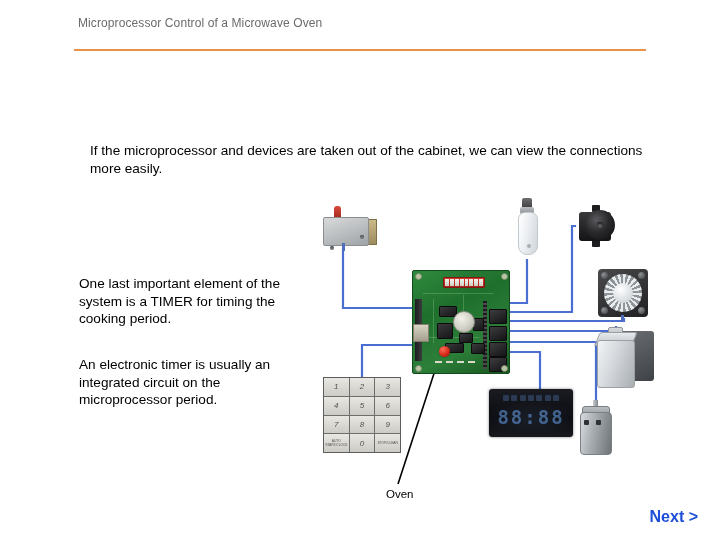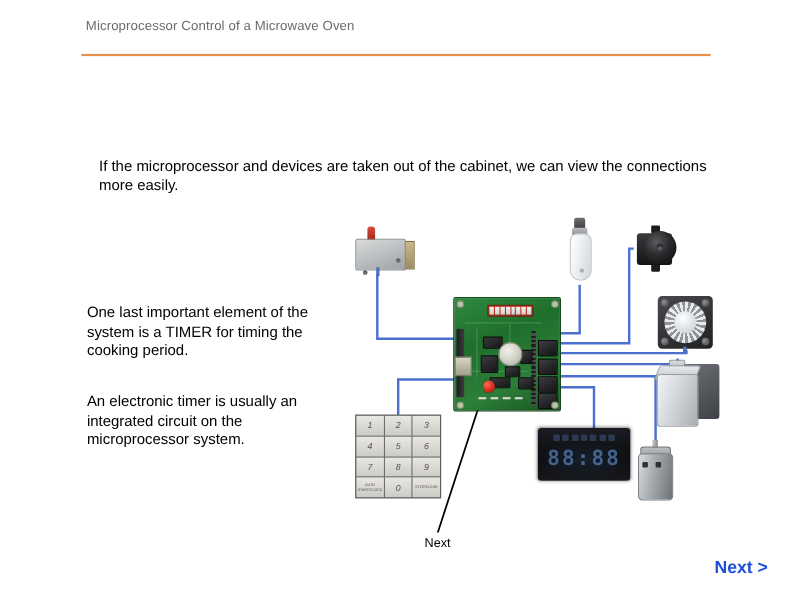--- a/index.html
+++ b/index.html
@@ -380,21 +380,21 @@
 </head>
 <body>
 
 <div id="slide-title">Microprocessor Control of a Microwave Oven</div>
 <div id="title-rule"></div>
 
 <div class="body-text" id="intro-text">If the microprocessor and devices are taken out of the cabinet, we can view the connections more easily.</div>
 
 <div class="body-text" id="timer-note-text">One last important element of the system is a TIMER for timing the cooking period.</div>
 
-<div class="body-text" id="ic-note-text">An electronic timer is usually an integrated circuit on the microprocessor system.</div>
+<div class="body-text" id="ic-note-text">An electronic timer is usually an integrated circuit on the microprocessor period.</div>
 
 <svg id="diagram" viewBox="0 0 720 540" xmlns="http://www.w3.org/2000/svg">
   <g fill="none" stroke="#4a6fd0" stroke-width="2.2" stroke-linecap="square">
 
     <path d="M 343 250 L 343 308 L 412 308"></path>
 
     <path d="M 362 377 L 362 345 L 412 345"></path>
 
     <path d="M 508 303 L 527 303 L 527 260"></path>
 
@@ -531,15 +531,15 @@
     <div class="relay r3"></div>
     <div class="relay r4"></div>
     <div class="mount m1"></div>
     <div class="mount m2"></div>
     <div class="mount m3"></div>
     <div class="mount m4"></div>
   </div>
   <div class="timer-marker"></div>
 </div>
 
-<div id="timer-label">Next</div>
+<div id="timer-label">Oven</div>
 
 <div id="next-button">Next &gt;</div>
 
 </body></html>

